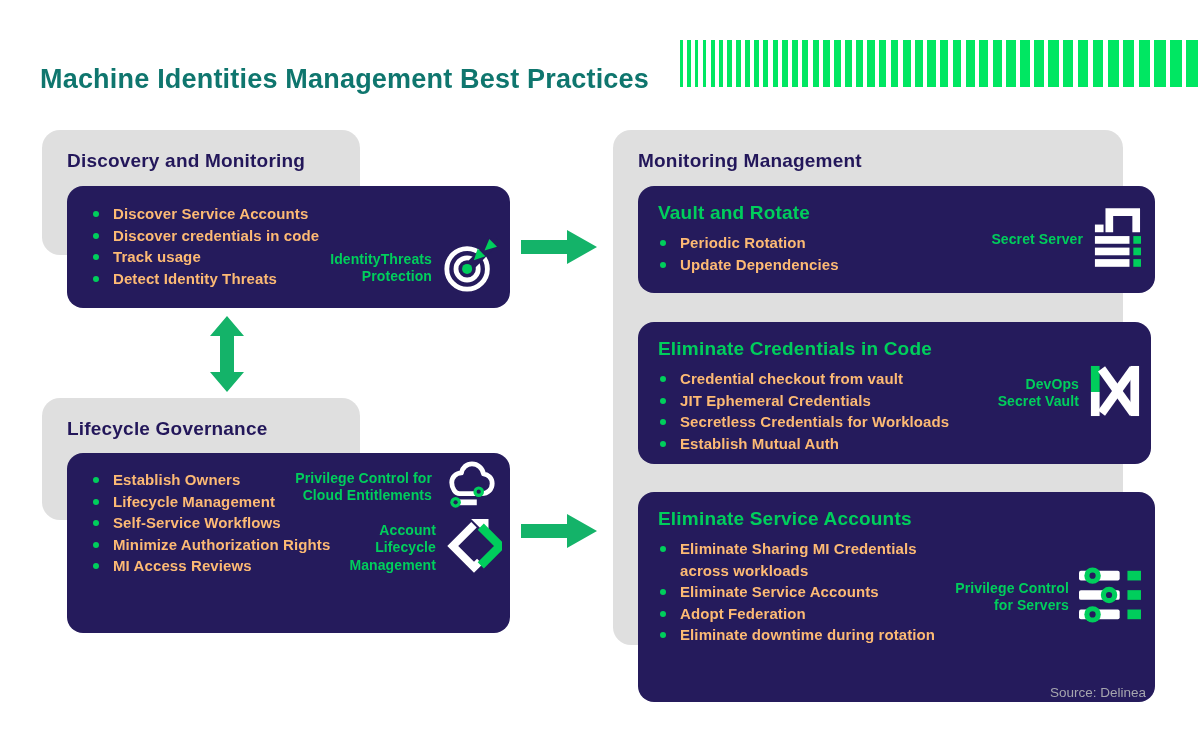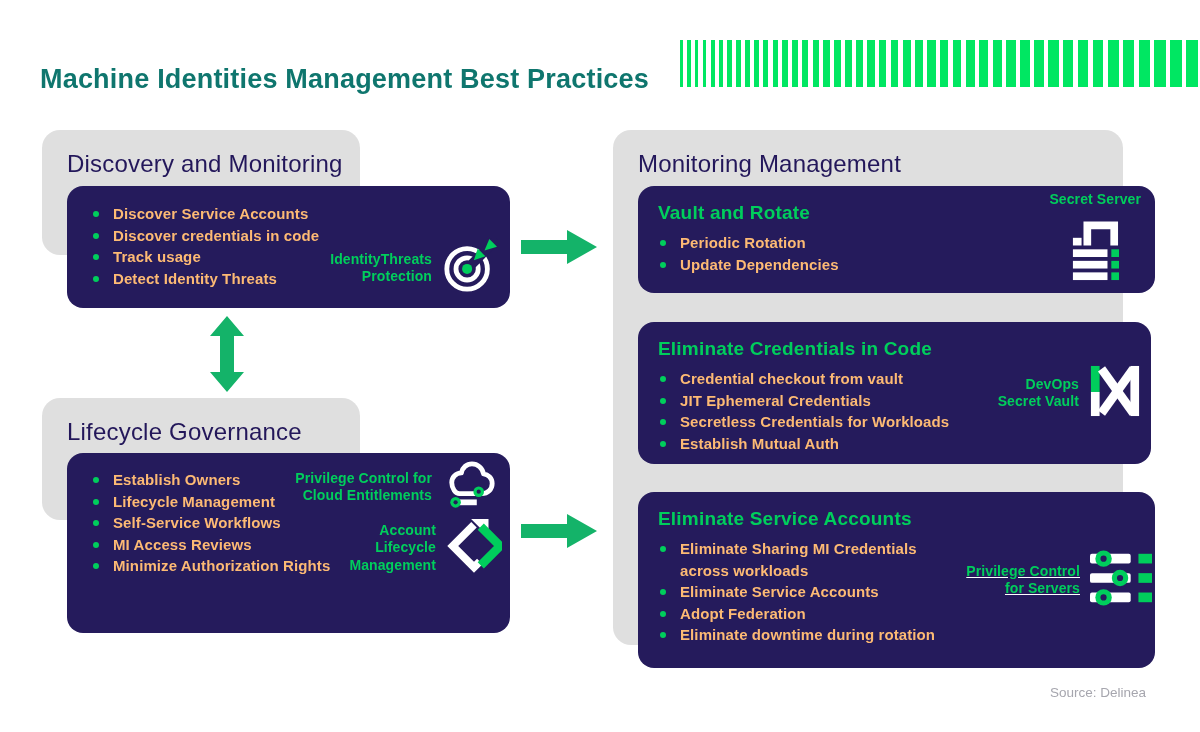--- a/index.html
+++ b/index.html
@@ -13,32 +13,32 @@
   }
   .bars-wrap {
     position:absolute; left:680px; top:40px; width:520px; height:47px;
     display:flex; align-items:stretch;
   }
   .bar { background:#00E762; height:100%; flex:none; }
 
   .graybox { position:absolute; background:#DFDFDF; border-radius:18px; }
   .graybox .gb-head {
     margin:0; position:absolute; left:25px; top:20px;
-    font-size:24px; font-weight:400; color:#23175A; letter-spacing:.2px;
+    font-size:19px; font-weight:700; color:#23175A; letter-spacing:.2px;
   }
   #gray-discovery { left:42px; top:130px; width:318px; height:125px; }
   #gray-lifecycle { left:42px; top:398px; width:318px; height:122px; }
   #gray-credential { left:613px; top:130px; width:510px; height:515px; }
 
   .card { position:absolute; background:#251B5C; border-radius:16px; color:#fff; }
   #card-discovery { left:67px; top:186px; width:443px; height:122px; }
   #card-lifecycle { left:67px; top:453px; width:443px; height:180px; }
   #card-vault   { left:638px; top:186px; width:517px; height:107px; }
   #card-code    { left:638px; top:322px; width:513px; height:142px; }
-  #card-service { left:638px; top:492px; width:517px; height:176px; }
+  #card-service { left:638px; top:492px; width:517px; height:210px; }
 
   ul.bullets { list-style:none; margin:0; padding:0; }
   ul.bullets li {
     position:relative; padding-left:22px; font-size:15px; font-weight:700;
     line-height:21.5px; color:#fdba74; letter-spacing:.1px;
   }
   ul.bullets li::before {
     content:""; position:absolute; left:2px; top:8px; width:6px; height:6px;
     border-radius:50%; background:#00CE5C;
   }
@@ -53,23 +53,23 @@
   #card-service ul.bullets { max-width:295px; }
 
   .prod { position:absolute; display:flex; align-items:center; gap:10px; }
   .prod .lbl {
     color:#00CE5C; font-size:14px; font-weight:700; text-align:right;
     line-height:1.25; white-space:pre-line; letter-spacing:.1px;
   }
   #prod-itp   { right:12px; bottom:10px; }
   #prod-cloud { right:10px; top:6px; }
   #prod-alm   { right:8px;  top:64px; }
-  #prod-ss    { right:14px; top:50%; transform:translateY(-50%);flex-direction:column; }
+  #prod-ss    { right:14px; top:50%; transform:translateY(-50%); }
   #prod-dsv   { right:10px; top:50%; transform:translateY(-50%); }
-  #prod-pcs   { right:3px;  top:50%; transform:translateY(-50%);text-decoration:underline; }
+  #prod-pcs   { right:14px;  top:50%; transform:translateY(-50%); }
 
   .arrow { position:absolute; }
   #arrow-vert { left:210px; top:316px; }
   #arrow-h1 { left:521px; top:230px; }
   #arrow-h2 { left:521px; top:514px; }
 
   .source-note {
     position:absolute; left:1050px; top:685px; font-size:13.5px; color:#A6A6AE;
   }
 </style>
@@ -158,22 +158,22 @@
 </div>
 
 <div class="graybox" id="gray-lifecycle">
   <h2 class="gb-head">Lifecycle Governance</h2>
 </div>
 <div class="card" id="card-lifecycle">
   <ul class="bullets">
     <li>Establish Owners</li>
     <li>Lifecycle Management</li>
     <li>Self-Service Workflows</li>
+    <li>Minimize Authorization Rights</li>
     <li>MI Access Reviews</li>
-    <li>Minimize Authorization Rights</li>
   </ul>
   <div class="prod" id="prod-cloud">
     <span class="lbl">Privilege Control for
 Cloud Entitlements</span>
     <span>
       <svg width="58" height="52" viewBox="0 0 60 54">
         <path d="M18 36 H41 C47.5 36 52 31.5 52 25.5 C52 20 48 16 43 15.5 C42 9.5 37 5 31 5 C25.5 5 21 9 20 14.5 C14.5 14.5 10 19 10 24.5 C10 30.5 14 36 18 36 Z" fill="none" stroke="#fff" stroke-width="5" stroke-linejoin="round"></path>
         <circle cx="38" cy="34" r="5.5" fill="#00CE5C"></circle>
           <circle cx="38" cy="34" r="2.2" fill="#251B5C"></circle>
         <rect x="10" y="42" width="26" height="6" fill="#fff"></rect>

